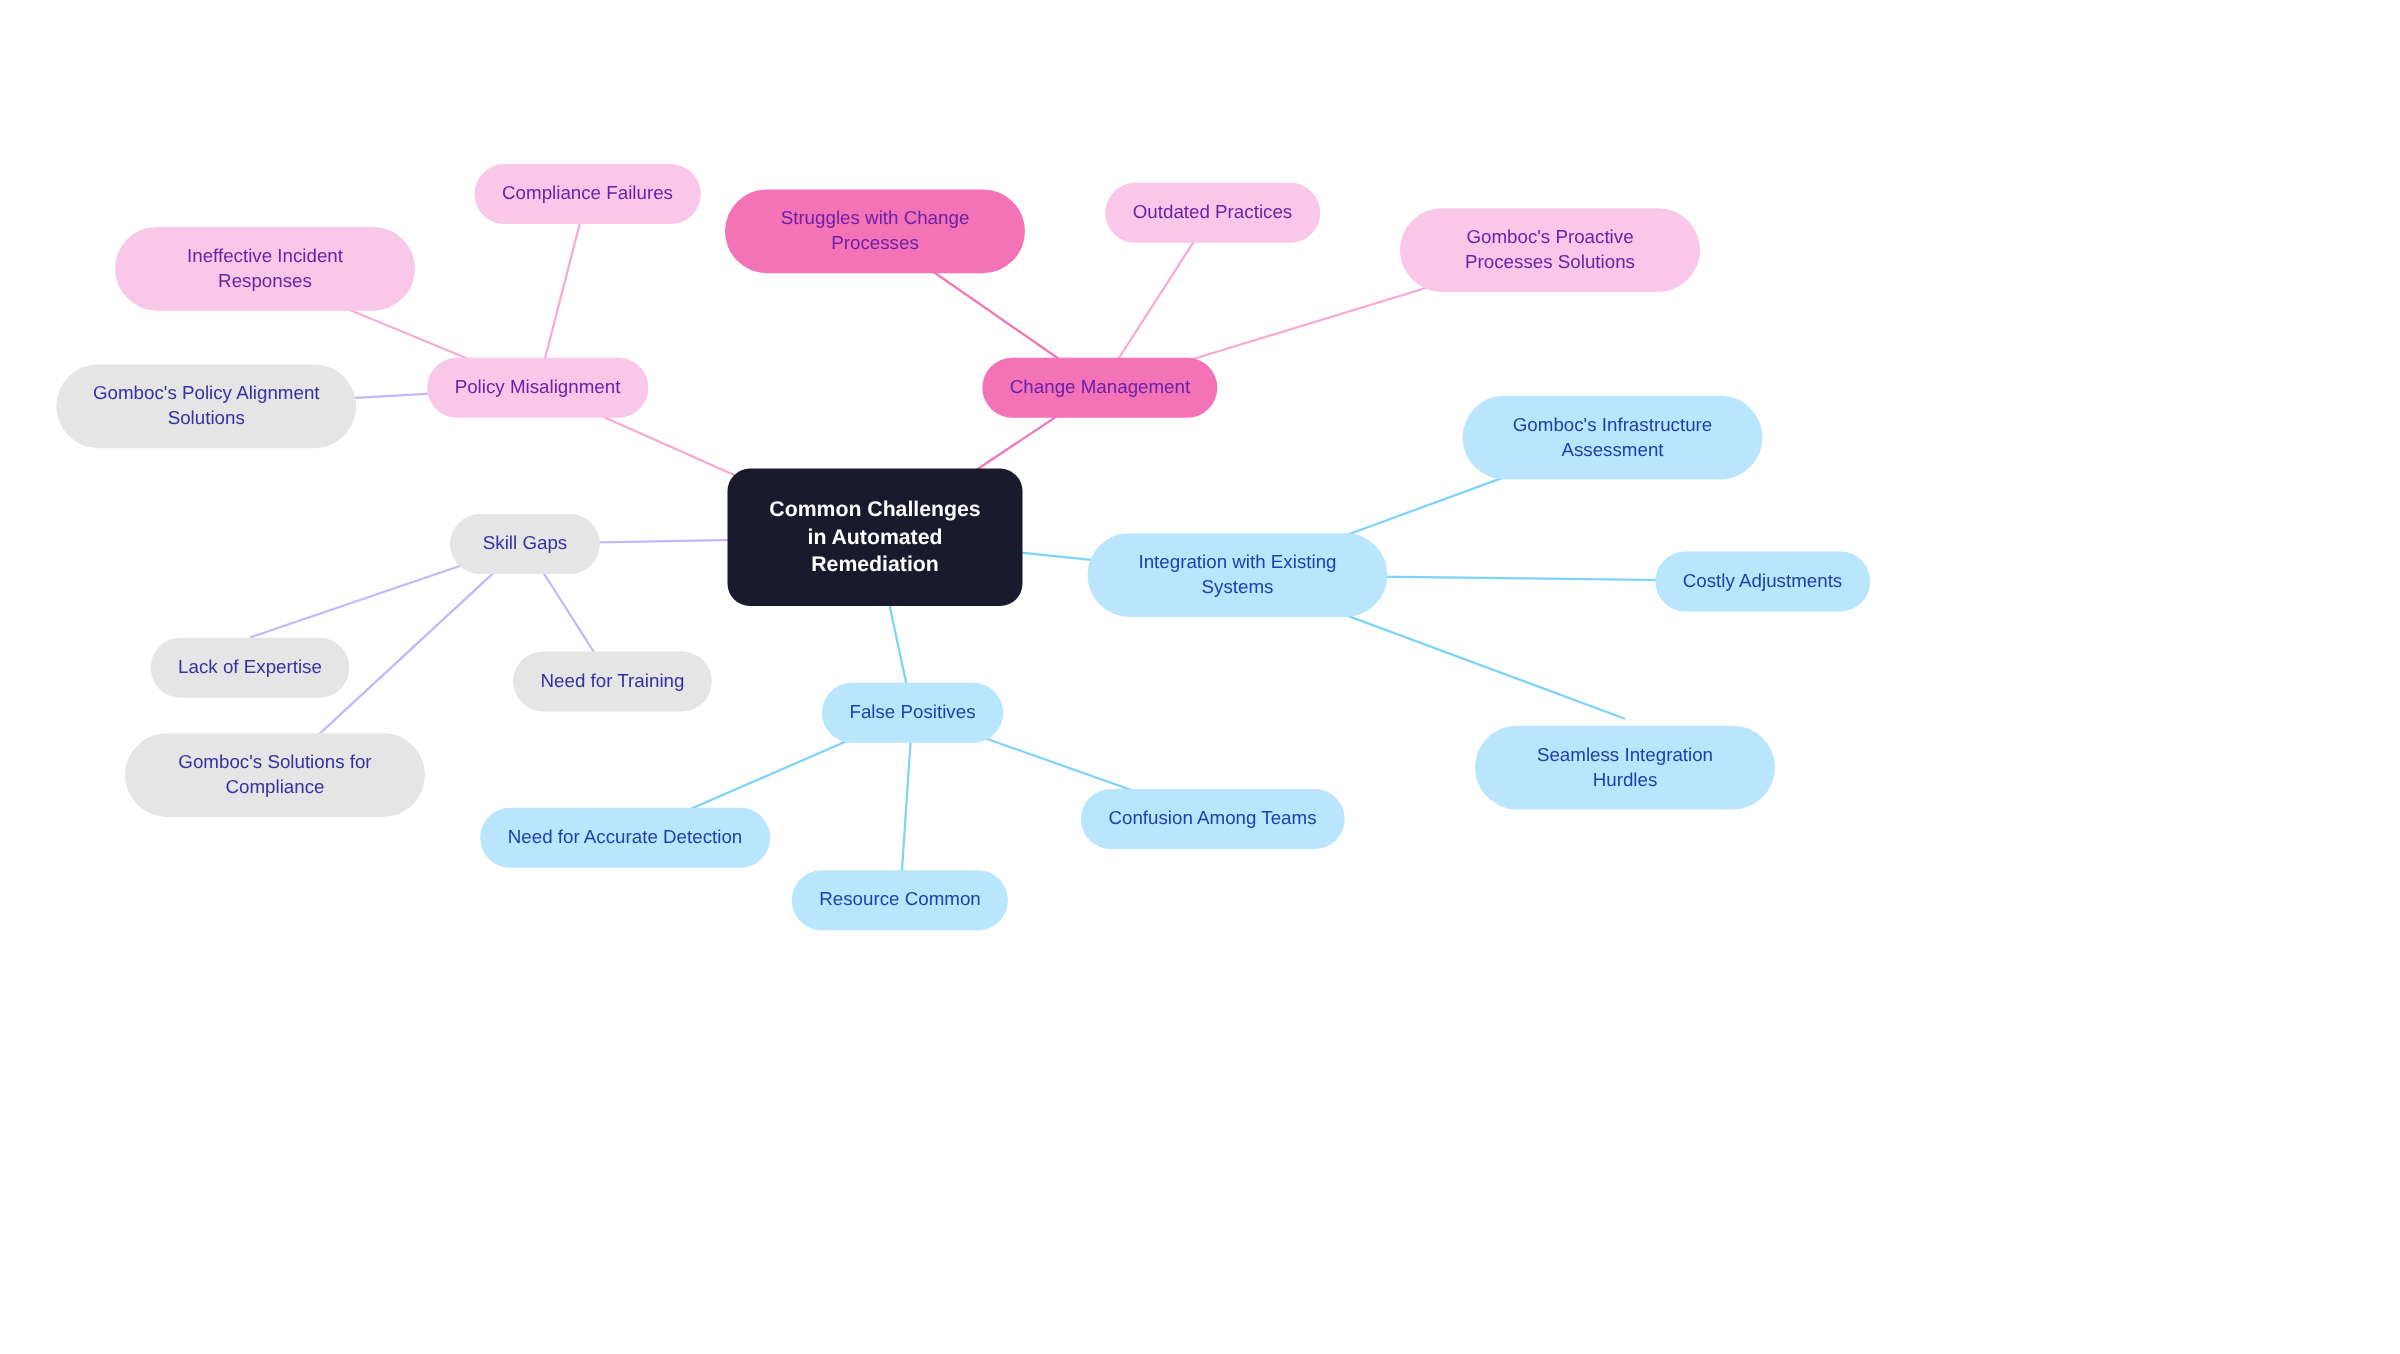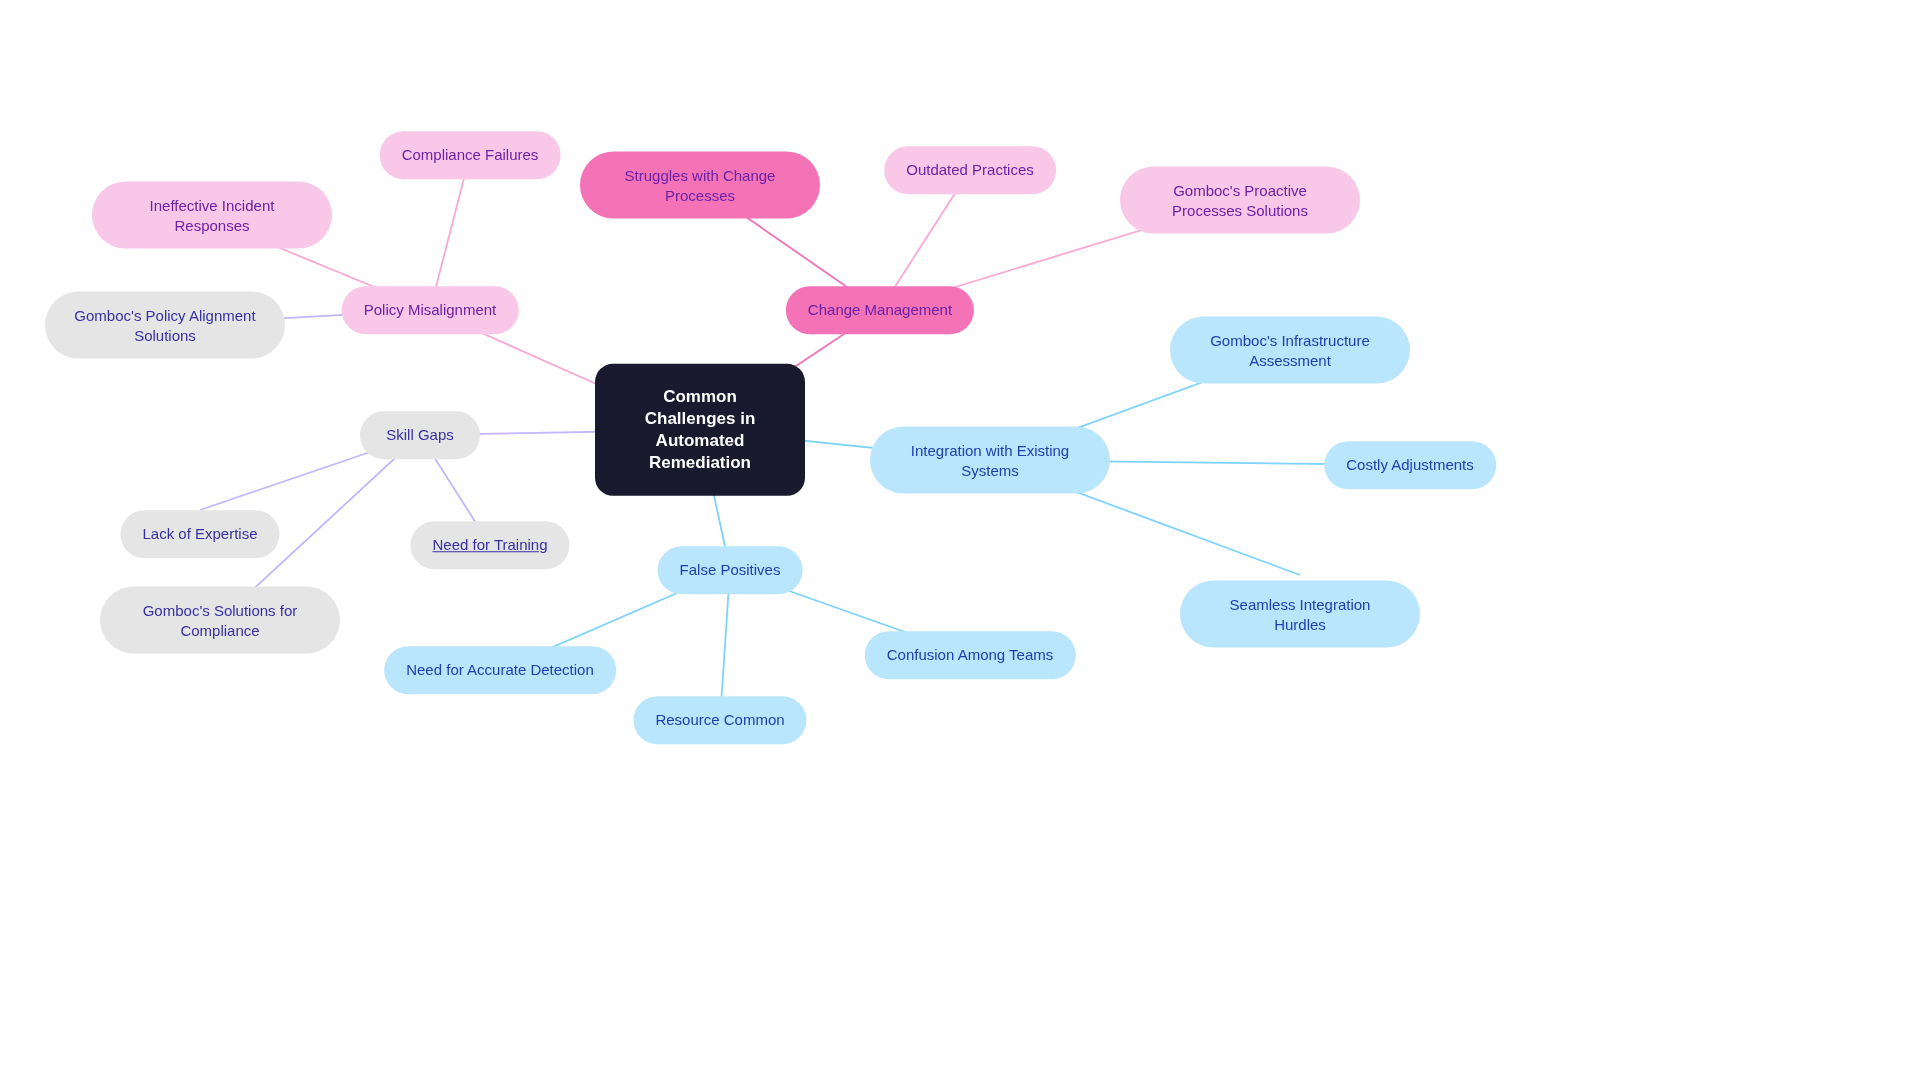--- a/index.html
+++ b/index.html
@@ -84,36 +84,36 @@
       <line x1="700" y1="430" x2="990" y2="460" stroke="#7dd3fc" stroke-width="1.8"></line>
       <line x1="990" y1="460" x2="1290" y2="350" stroke="#7dd3fc" stroke-width="1.8"></line>
       <line x1="990" y1="460" x2="1410" y2="465" stroke="#7dd3fc" stroke-width="1.8"></line>
       <line x1="990" y1="460" x2="1300" y2="575" stroke="#7dd3fc" stroke-width="1.8"></line>
       <line x1="700" y1="430" x2="730" y2="570" stroke="#7dd3fc" stroke-width="1.8"></line>
       <line x1="730" y1="570" x2="500" y2="670" stroke="#7dd3fc" stroke-width="1.8"></line>
       <line x1="730" y1="570" x2="720" y2="720" stroke="#7dd3fc" stroke-width="1.8"></line>
       <line x1="730" y1="570" x2="970" y2="655" stroke="#7dd3fc" stroke-width="1.8"></line>
     </svg>
   <div id="nodes-layer">
-      <div class="node node-center" style="left: 700px; top: 430px; width: 210px;">Common Challenges in
+      <div class="node node-center" style="left: 700px; top: 430px; width: 236px;">Common Challenges in
 Automated Remediation</div>
       <div class="node node-pink" style="left: 430px; top: 310px; min-width: 171px; max-width: 240px;">Policy Misalignment</div>
       <div class="node node-pink" style="left: 470px; top: 155px; min-width: 171px; max-width: 240px;">Compliance Failures</div>
       <div class="node node-pink" style="left: 212px; top: 215px; min-width: 200px; max-width: 240px;">Ineffective Incident Responses</div>
       <div class="node node-purple" style="left: 165px; top: 325px; min-width: 200px; max-width: 240px;">Gomboc's Policy Alignment
 Solutions</div>
       <div class="node node-pink-dark" style="left: 880px; top: 310px; min-width: 153px; max-width: 240px;">Change Management</div>
       <div class="node node-pink-dark" style="left: 700px; top: 185px; min-width: 200px; max-width: 240px;">Struggles with Change
 Processes</div>
       <div class="node node-pink" style="left: 970px; top: 170px; min-width: 162px; max-width: 240px;">Outdated Practices</div>
       <div class="node node-pink" style="left: 1240px; top: 200px; min-width: 200px; max-width: 240px;">Gomboc's Proactive
 Processes Solutions</div>
       <div class="node node-purple" style="left: 420px; top: 435px; min-width: 120px; max-width: 240px;">Skill Gaps</div>
       <div class="node node-purple" style="left: 200px; top: 534px; min-width: 153px; max-width: 240px;">Lack of Expertise</div>
-      <div class="node node-purple" style="left: 490px; top: 545px; min-width: 153px; max-width: 240px; text-decoration: underline;">Need for Training</div>
+      <div class="node node-purple" style="left: 490px; top: 545px; min-width: 153px; max-width: 240px;">Need for Training</div>
       <div class="node node-purple" style="left: 220px; top: 620px; min-width: 200px; max-width: 240px;">Gomboc's Solutions for
 Compliance</div>
       <div class="node node-blue" style="left: 990px; top: 460px; min-width: 200px; max-width: 240px;">Integration with Existing
 Systems</div>
       <div class="node node-blue" style="left: 1290px; top: 350px; min-width: 200px; max-width: 240px;">Gomboc's Infrastructure
 Assessment</div>
       <div class="node node-blue" style="left: 1410px; top: 465px; min-width: 162px; max-width: 240px;">Costly Adjustments</div>
       <div class="node node-blue" style="left: 1300px; top: 575px; min-width: 200px; max-width: 240px; margin-top: 39px;">Seamless Integration Hurdles</div>
       <div class="node node-blue" style="left: 730px; top: 570px; min-width: 135px; max-width: 240px;">False Positives</div>
       <div class="node node-blue" style="left: 500px; top: 670px; min-width: 200px; max-width: 240px;">Need for Accurate Detection</div>

